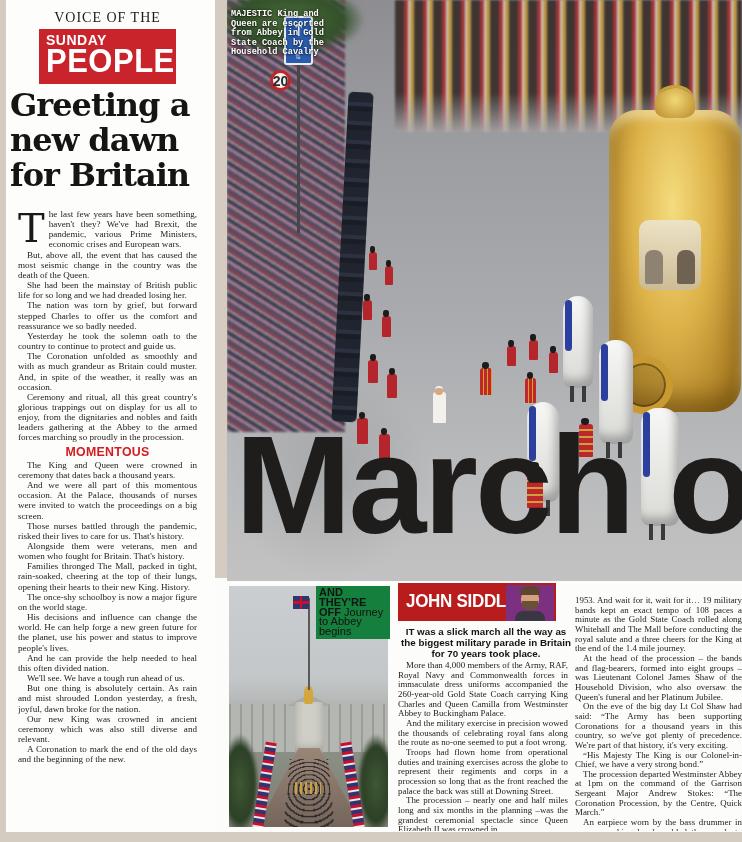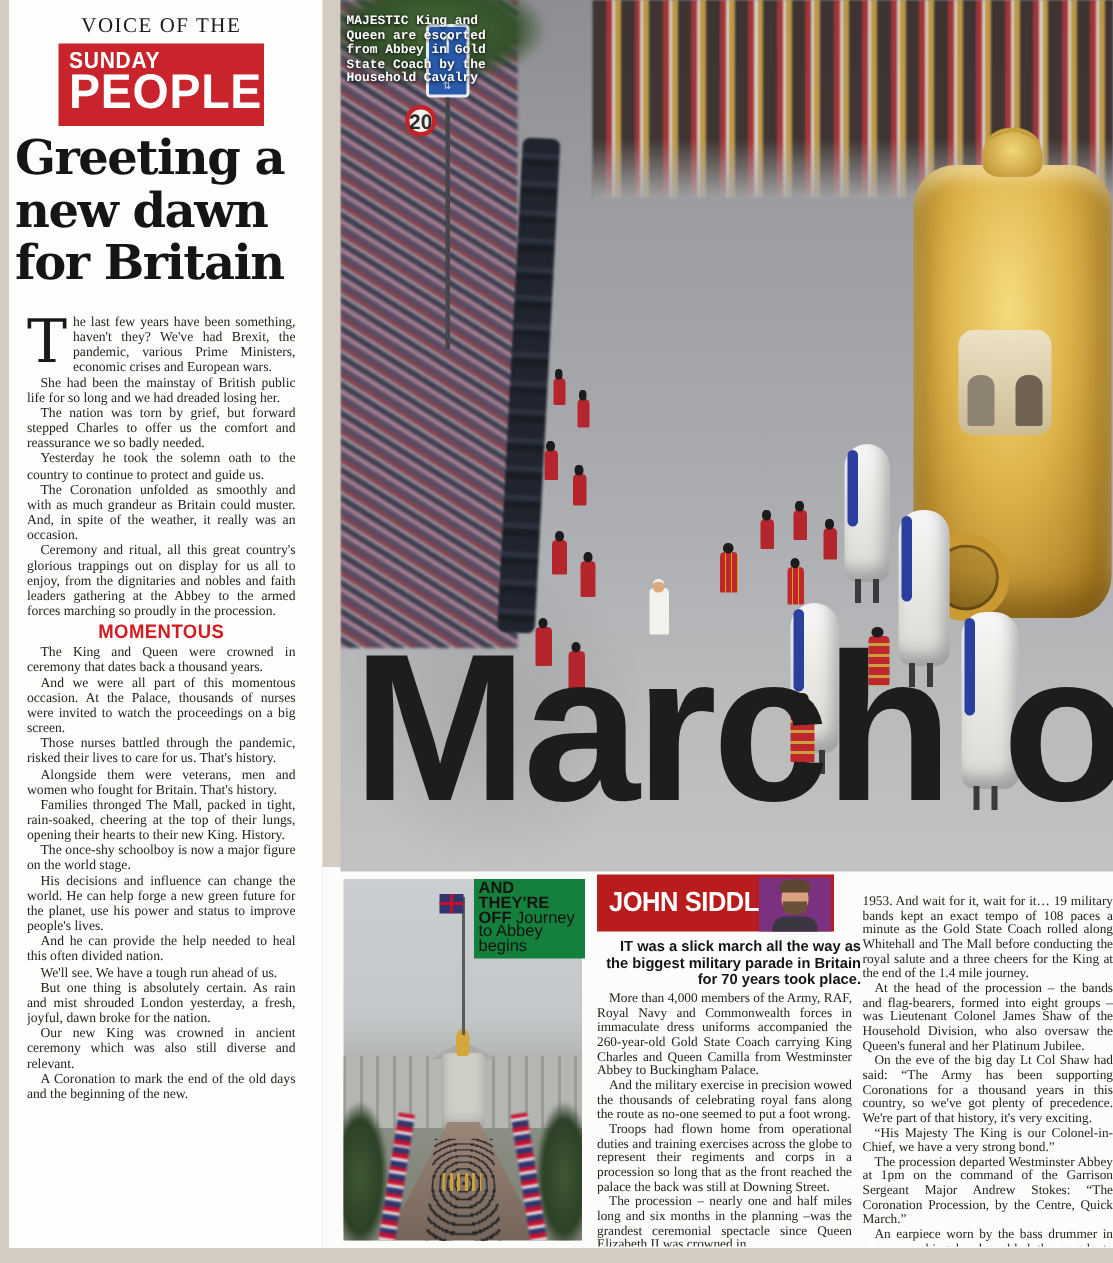--- a/index.html
+++ b/index.html
@@ -110,21 +110,21 @@
   .mall-caption .cap-lead { font-weight:bold; }
 
   
   .byline-banner { position:absolute; left:398px; top:583px; width:158px; height:38px; background:#b91c1c; }
   .byline-banner .name { position:absolute; left:8px; top:8px; font-family:"Liberation Sans", sans-serif; font-weight:bold; font-size:17px; letter-spacing:-.3px; color:#fff; transform:scaleY(1.08); transform-origin:left top; }
   .headshot { position:absolute; right:2px; bottom:0; width:48px; height:36px; background:#7c3180; overflow:hidden; }
   .headshot .body { position:absolute; left:9px; bottom:-4px; width:30px; height:14px; border-radius:8px 8px 0 0; background:#3a3742; }
   .headshot .head { position:absolute; left:15px; top:3px; width:18px; height:21px; border-radius:50% 50% 46% 46%; background:#d8a07e; }
   .headshot .hair { position:absolute; left:14px; top:1px; width:20px; height:9px; border-radius:50% 50% 0 0; background:#5d4631; }
   .headshot .beard { position:absolute; left:16px; top:16px; width:16px; height:9px; border-radius:0 0 48% 48%; background:#6a5038; }
-  .article-intro { position:absolute; left:398px; top:626px; width:176px; font-family:"Liberation Sans", sans-serif; font-weight:bold; font-size:9.8px; line-height:11px; color:#141414; text-align:right; }
+  .article-intro { position:absolute; left:398px; top:626px; width:176px; font-family:"Liberation Sans", sans-serif; font-weight:bold; font-size:9.8px; line-height:11px; color:#141414; text-align:center; }
   .acol { position:absolute; width:170px; font-size:8.9px; line-height:9.65px; text-align:justify; overflow:hidden; }
   .acol p { text-indent:8px; }
   .acol.c1 { left:398px; top:661px; height:170px; }
   .acol.c2 { left:575px; top:584px; height:247px; width:167px; }
   .acol.c2 p.cont { text-indent:0;margin-top:12px; }
 </style>
 </head>
 <body>
 
 <div class="page">
@@ -141,20 +141,21 @@
   </div>
 
   <h1 class="headline">
     <div>Greeting a</div>
     <div>new dawn</div>
     <div>for Britain</div>
   </h1>
 
   <div class="ed-body">
     <p class="lead"><span class="dropcap">T</span><span>he last few years have been something, haven't they? We've had Brexit, the pandemic, various Prime Ministers, economic crises and European wars.</span></p>
+    <p>But, above all, the event that has caused the most seismic change in the country was the death of the Queen.</p>
     <p>She had been the mainstay of British public life for so long and we had dreaded losing her.</p>
     <p>The nation was torn by grief, but forward stepped Charles to offer us the comfort and reassurance we so badly needed.</p>
     <p>Yesterday he took the solemn oath to the country to continue to protect and guide us.</p>
     <p>The Coronation unfolded as smoothly and with as much grandeur as Britain could muster. And, in spite of the weather, it really was an occasion.</p>
     <p>Ceremony and ritual, all this great country's glorious trappings out on display for us all to enjoy, from the dignitaries and nobles and faith leaders gathering at the Abbey to the armed forces marching so proudly in the procession.</p>
     <h3 class="crosshead">MOMENTOUS</h3>
     <p>The King and Queen were crowned in ceremony that dates back a thousand years.</p>
     <p>And we were all part of this momentous occasion. At the Palace, thousands of nurses were invited to watch the proceedings on a big screen.</p>
     <p>Those nurses battled through the pandemic, risked their lives to care for us. That's history.</p>
     <p>Alongside them were veterans, men and women who fought for Britain. That's history.</p>

